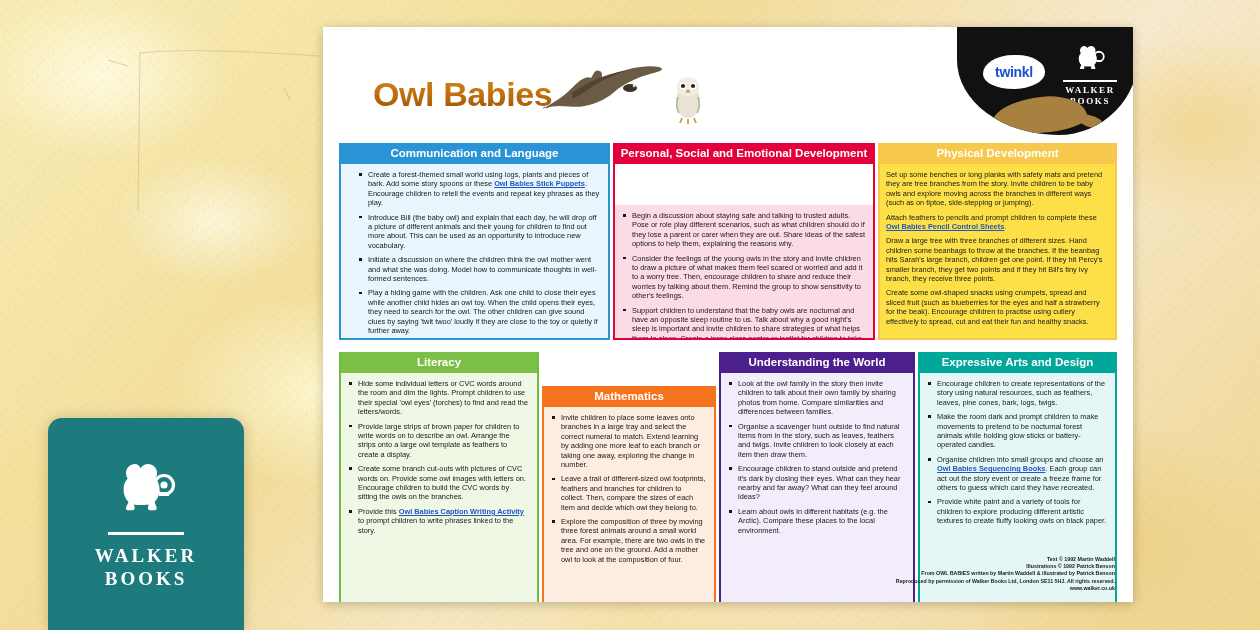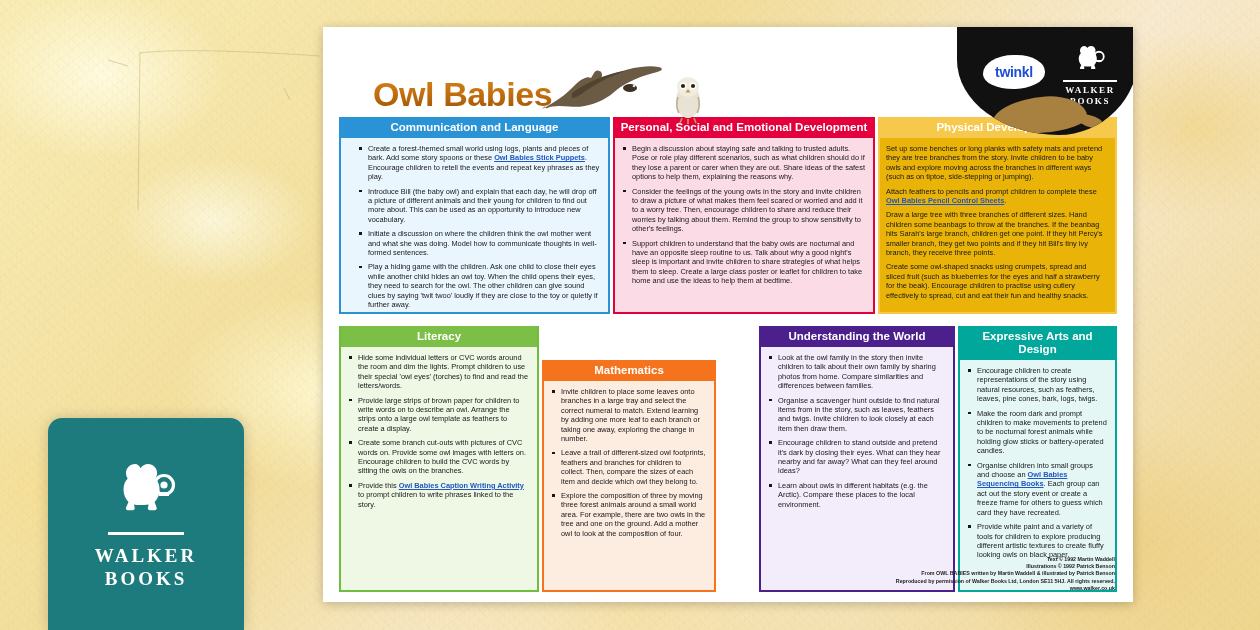--- a/index.html
+++ b/index.html
@@ -63,21 +63,21 @@
   
   .poster {
     position: absolute;
     left: 323px; top: 27px; width: 810px; height: 575px;
     background: #ffffff;
     box-shadow: 0 2px 10px rgba(0,0,0,.22);
     overflow: hidden;
   }
 
   
-  .poster-header { position: relative; height: 90px; }
+  .poster-header { position: relative; height: 116px; }
   .poster-title {
     position: absolute; left: 50px; top: 48px;
     font-size: 34px; font-weight: bold;
     color: #b8640c;
     background: linear-gradient(180deg,#d48521 0%, #c4700f 45%, #9b4f05 100%);
     -webkit-background-clip: text; background-clip: text;
     -webkit-text-fill-color: transparent;
     letter-spacing: -.4px;
   }
   .flying-owl { position: absolute; left: 215px; top: 30px; }
@@ -168,27 +168,27 @@
   }
   ul.pts li a, .lnk {
     color: #1f57c4; text-decoration: underline; font-weight: bold;
   }
 
   
   .c-comm  { border-color: #2a93d6; }
   .c-comm  .card-head { background: #2a93d6; }
   .c-comm  .card-body { background: #eaf6fd; padding-left: 16px; }
 
-  .c-psed  { border-color: #e4003c; }
+  .c-psed  { border-color: #e4003c; gap: 41px; }
   .c-psed  .card-head { background: #e4003c; }
   .c-psed  .card-body { background: #fbdbe6; }
 
   .c-phys  { border-color: #f6c84c; }
   .c-phys  .card-head { background: #f6c84c; color:#fff; }
-  .c-phys  .card-body { background: #eab308; }
+  .c-phys  .card-body { background: #fde047; }
 
   .c-lit   { border-color: #6fbd3f; }
   .c-lit   .card-head { background: #7cbf46; }
   .c-lit   .card-body { background: #eef8e4; }
 
   .c-math  { border-color: #f4731c; }
   .c-math  .card-head { background: #f4731c; }
   .c-math  .card-body { background: #fdece0; }
 
   .c-utw   { border-color: #4b1f8c; }
@@ -199,21 +199,21 @@
   .c-ead   .card-head { background: #00a79a; }
   .c-ead   .card-body { background: #e4f7f5; }
 
   
   .w-comm { flex: 0 0 271px; }
   .w-psed { flex: 0 0 262px; }
   .w-phys { flex: 1 1 auto; }
   
   .w-lit  { flex: 0 0 200px; }
   .w-math { flex: 0 0 174px; margin-top: 34px; }
-  .w-utw  { flex: 0 0 196px; margin-left: 40px; }
+  .w-utw  { flex: 0 0 196px; }
   .w-ead  { flex: 1 1 auto; }
   .c-phys .card-body ul.pts li { padding-left: 0; }
   .c-phys .card-body ul.pts li:before { display: none; }
 
   
   .credits {
     position: absolute; right: 18px; bottom: 10px;
     text-align: right;
     font-size: 5.3px; line-height: 7.2px;
     font-weight: bold;

